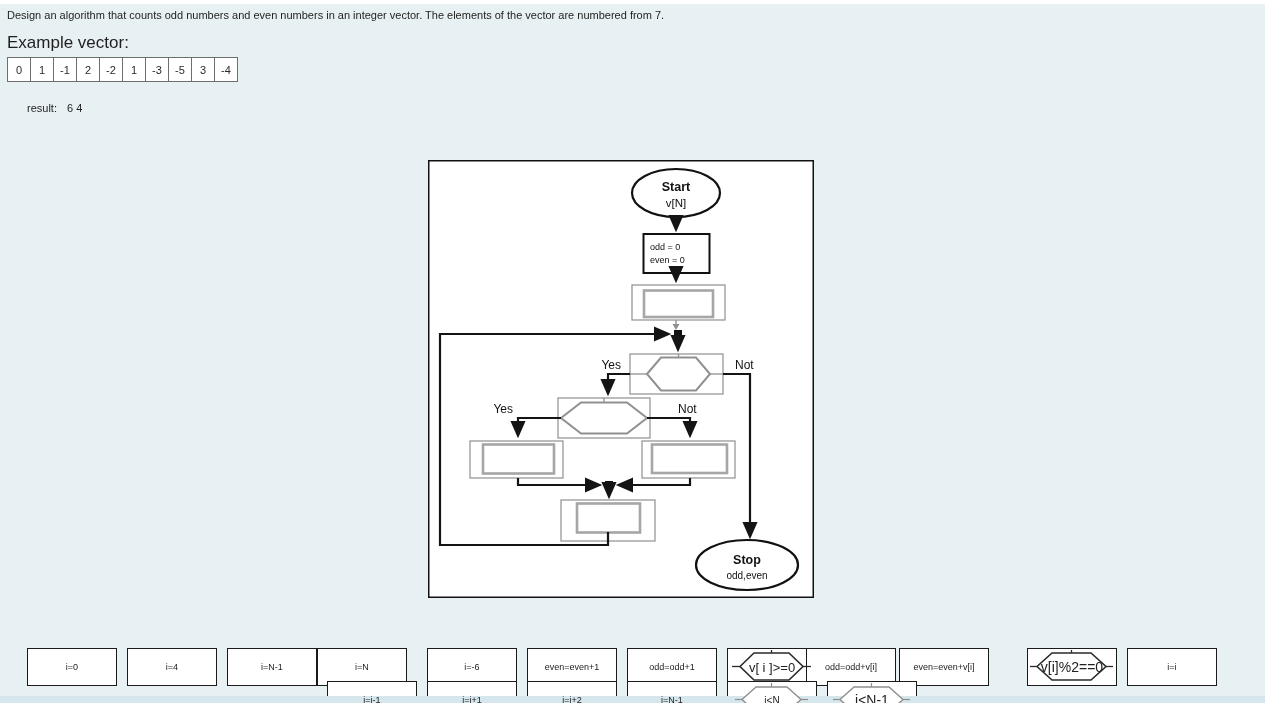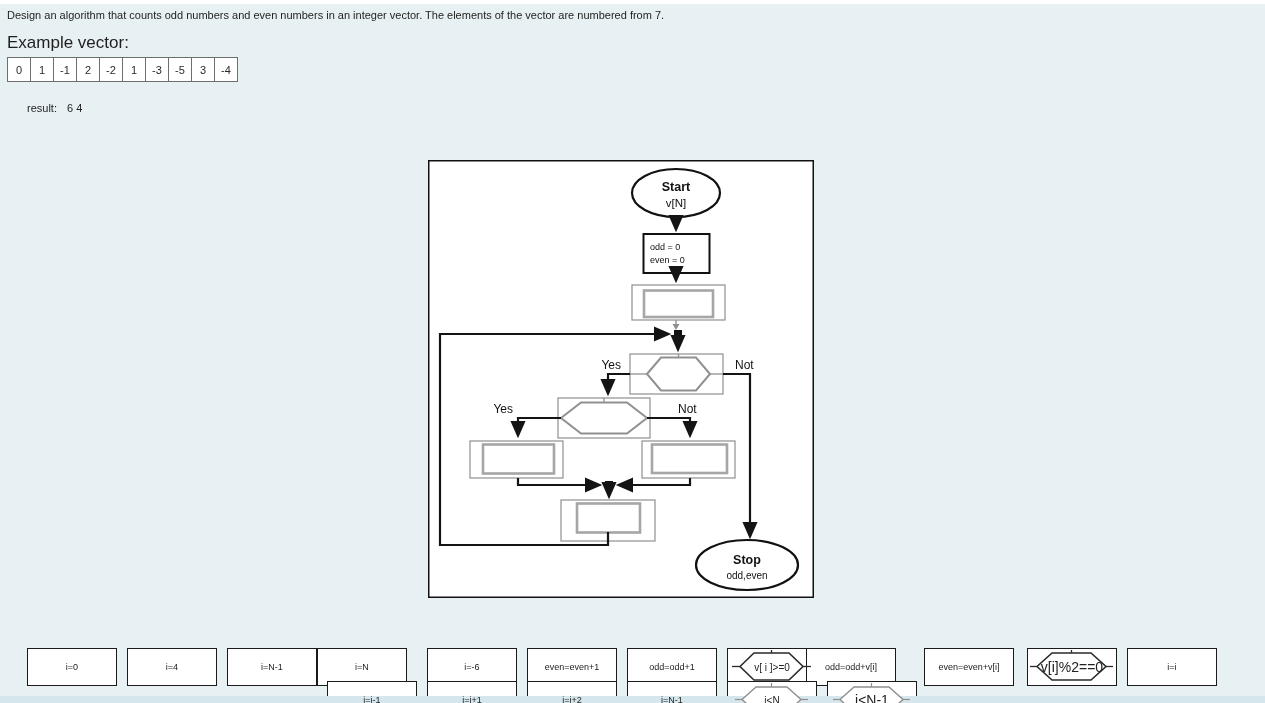--- a/index.html
+++ b/index.html
@@ -179,27 +179,27 @@
     <span class="plabel">odd=odd+1</span>
   </div>
 
 <div class="pblock row1" style="left:727px">
   <svg class="phex" width="87" height="35" viewBox="0 0 87 35">
     <polygon points="12,17.5 26,4 61,4 75,17.5 61,31 26,31" fill="#ffffff" stroke="#2a2a2a" stroke-width="1.6"></polygon>
     <line x1="4" y1="17.5" x2="12" y2="17.5" stroke="#2a2a2a" stroke-width="1.3"></line>
     <line x1="75" y1="17.5" x2="83" y2="17.5" stroke="#2a2a2a" stroke-width="1.3"></line>
     <line x1="43.5" y1="1" x2="43.5" y2="4" stroke="#2a2a2a" stroke-width="1.3"></line>
   </svg>
-  <span class="plabel" style="font-size:10px">v[ i ]&gt;=0</span>
+  <span class="plabel" style="font-size:13px">v[ i ]&gt;=0</span>
 </div>
 
 <div class="pblock row1" style="left:806px">
     <span class="plabel">odd=odd+v[i]</span>
   </div>
-<div class="pblock row1" style="left:924px">
+<div class="pblock row1" style="left:899px">
     <span class="plabel">even=even+v[i]</span>
   </div>
 
 <div class="pblock row1" style="left:1027px">
   <svg class="phex" width="87" height="35" viewBox="0 0 87 35">
     <polygon points="9,17.5 24,4 63,4 78,17.5 63,31 24,31" fill="#ffffff" stroke="#2a2a2a" stroke-width="1.6"></polygon>
     <line x1="2" y1="17.5" x2="9" y2="17.5" stroke="#2a2a2a" stroke-width="1.3"></line>
     <line x1="78" y1="17.5" x2="85" y2="17.5" stroke="#2a2a2a" stroke-width="1.3"></line>
     <line x1="43.5" y1="1" x2="43.5" y2="4" stroke="#2a2a2a" stroke-width="1.3"></line>
   </svg>

